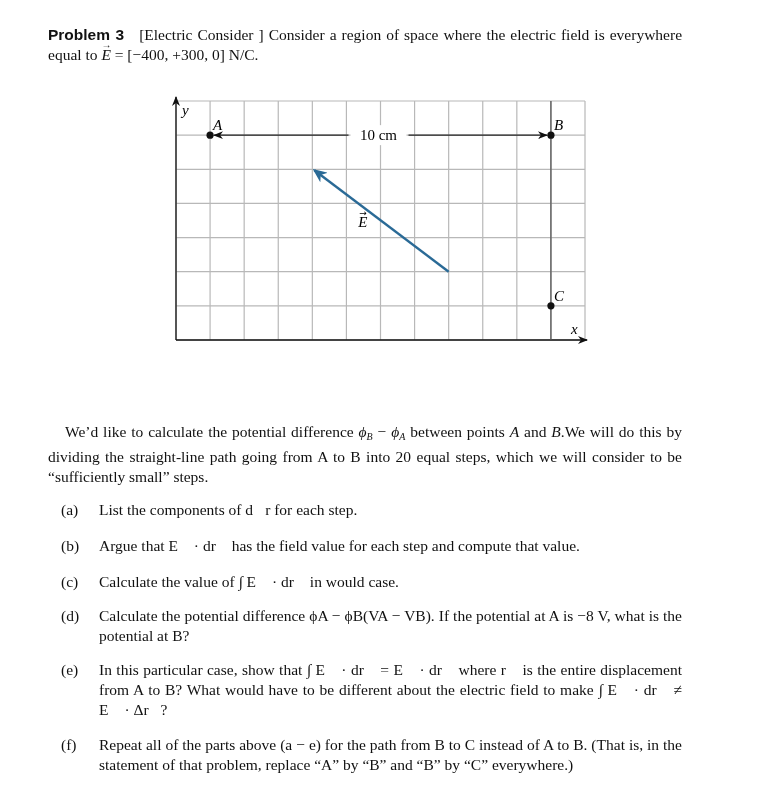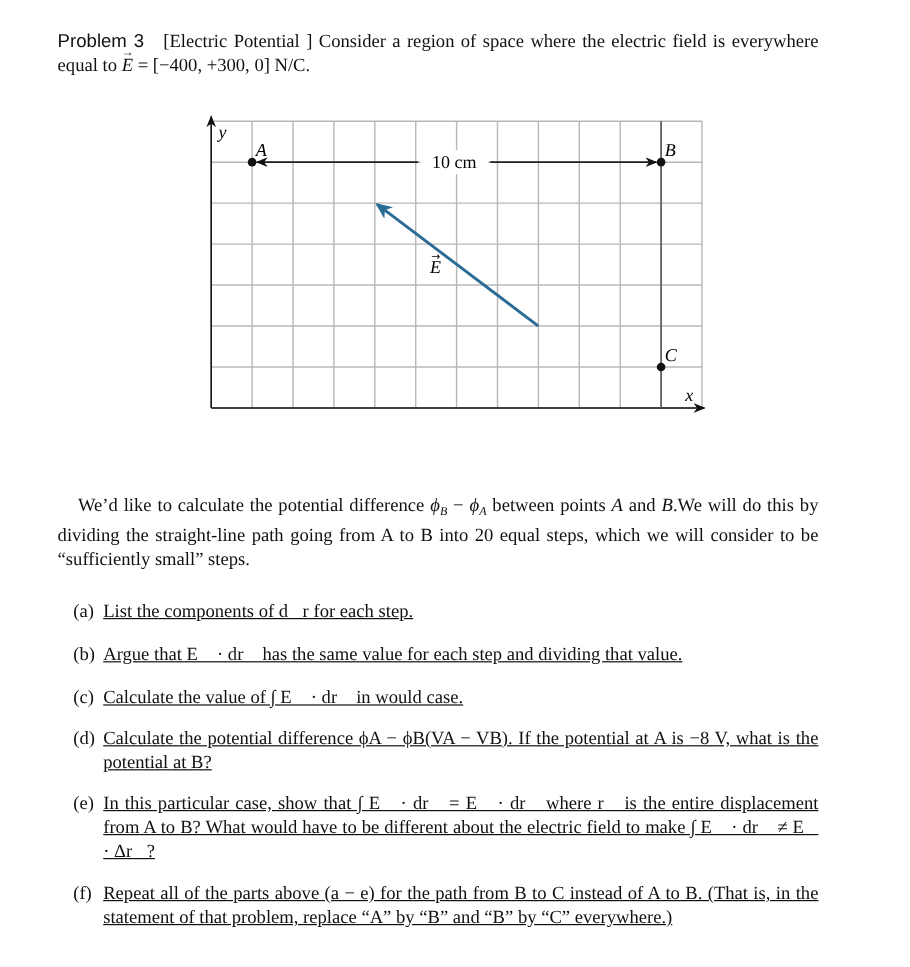--- a/index.html
+++ b/index.html
@@ -1,35 +1,35 @@
 <!DOCTYPE html>
 <html><head>
 <meta charset="utf-8">
 <style>
   html, body { margin: 0; padding: 0; background: #ffffff; }
   body { width: 758px; height: 806px; position: relative; overflow: hidden;
          font-family: "Liberation Serif", "DejaVu Serif", serif; color: #111; }
   .block { position: absolute; left: 48px; width: 634px; font-size: 15.5px; line-height: 20px; text-align: justify; }
-  .bold-sans { font-family: "Liberation Sans", "DejaVu Sans", sans-serif; font-weight: normal; }
+  .bold-sans { font-family: "Liberation Sans", "DejaVu Sans", sans-serif; font-weight: bold; }
   .it { font-style: italic; }
   .vec { position: relative; display: inline-block; font-style: italic; }
   .vec::before { content: "\2192"; position: absolute; left: 0; right: 0; top: -10px; font-size: 10px; font-style: normal; text-align: center; }
   sub { font-size: 10px; vertical-align: -3px; }
   .item { position: absolute; left: 61px; width: 621px; font-size: 15.5px; line-height: 20px; text-align: justify; }
   .item .lbl { position: absolute; left: 0; top: 0; }
-  .item .txt { margin-left: 25px; display: block; text-decoration: underline; }
+  .item .txt { margin-left: 38px; display: block; }
   .indent { text-indent: 17px; }
   #figure { position: absolute; left: 0; top: 0; }
 </style>
 </head>
 <body>
 
 <div class="block" style="top:25px;">
   <span class="bold-sans">Problem 3</span>&nbsp;&nbsp;
-  <span>[Electric Potential ]</span>
+  <span>[Electric Consider ]</span>
   <span>Consider a region of space where the electric field is everywhere equal to</span>
   <span class="vec">E</span>
   <span>= [−400, +300, 0] N/C.</span>
 </div>
 
 <svg id="figure" width="758" height="400">
   <defs>
     <marker id="blk" markerWidth="10" markerHeight="10" refX="9" refY="5" orient="auto" markerUnits="userSpaceOnUse">
       <path d="M0,1 L10,5 L0,9 L3,5 Z" fill="#111"></path>
     </marker>
@@ -75,36 +75,36 @@
       <circle cx="550.9166666666667" cy="135.14285714285714" r="3.6" fill="#111"></circle>
       <text x="553.9166666666667" y="130.14285714285714" font-size="15" font-style="italic" font-family="Liberation Serif, serif">B</text>
       <circle cx="550.9166666666667" cy="305.8571428571429" r="3.6" fill="#111"></circle>
       <text x="553.9166666666667" y="300.8571428571429" font-size="15" font-style="italic" font-family="Liberation Serif, serif">C</text>
       <line x1="448.6666666666667" y1="271.7142857142857" x2="314.33333333333337" y2="170.28571428571428" stroke="#2a6a96" stroke-width="2.4" marker-end="url(#blu)"></line>
       <text x="358.34583333333336" y="227.32857142857142" font-size="15" font-style="italic" font-family="Liberation Serif, serif">E</text>
       <text x="359.34583333333336" y="216.32857142857142" font-size="9" font-family="DejaVu Sans, sans-serif">→</text>
     </g>
 </svg>
 
-<div class="block indent" style="top:412px;">
+<div class="block indent" style="top:422px;">
   <span>We’d like to calculate the potential difference</span>
   <span class="it"><span>ϕ</span><sub>B</sub></span><span> − </span><span class="it"><span>ϕ</span><sub>A</sub></span>
   <span>between points</span>
   <span class="it">A</span>
   <span>and</span>
   <span class="it">B</span><span>.We will do this by dividing the straight-line path going from A to B into 20 equal steps, which we will consider to be “sufficiently small” steps.</span>
 </div>
 
 <div class="item" style="top:500px;">
   <span class="lbl">(a)</span>
   <span class="txt">List the components of d⃗r for each step.</span>
 </div>
 <div class="item" style="top:536px;">
   <span class="lbl">(b)</span>
-  <span class="txt">Argue that E⃗ · dr⃗ has the same value for each step and dividing that value.</span>
+  <span class="txt">Argue that E⃗ · dr⃗ has the field value for each step and compute that value.</span>
 </div>
 <div class="item" style="top:572px;">
   <span class="lbl">(c)</span>
   <span class="txt">Calculate the value of ∫ E⃗ · dr⃗ in would case.</span>
 </div>
 <div class="item" style="top:606px;">
   <span class="lbl">(d)</span>
   <span class="txt">Calculate the potential difference ϕA − ϕB(VA − VB). If the potential at A is −8 V, what is the potential at B?</span>
 </div>
 <div class="item" style="top:660px;">

